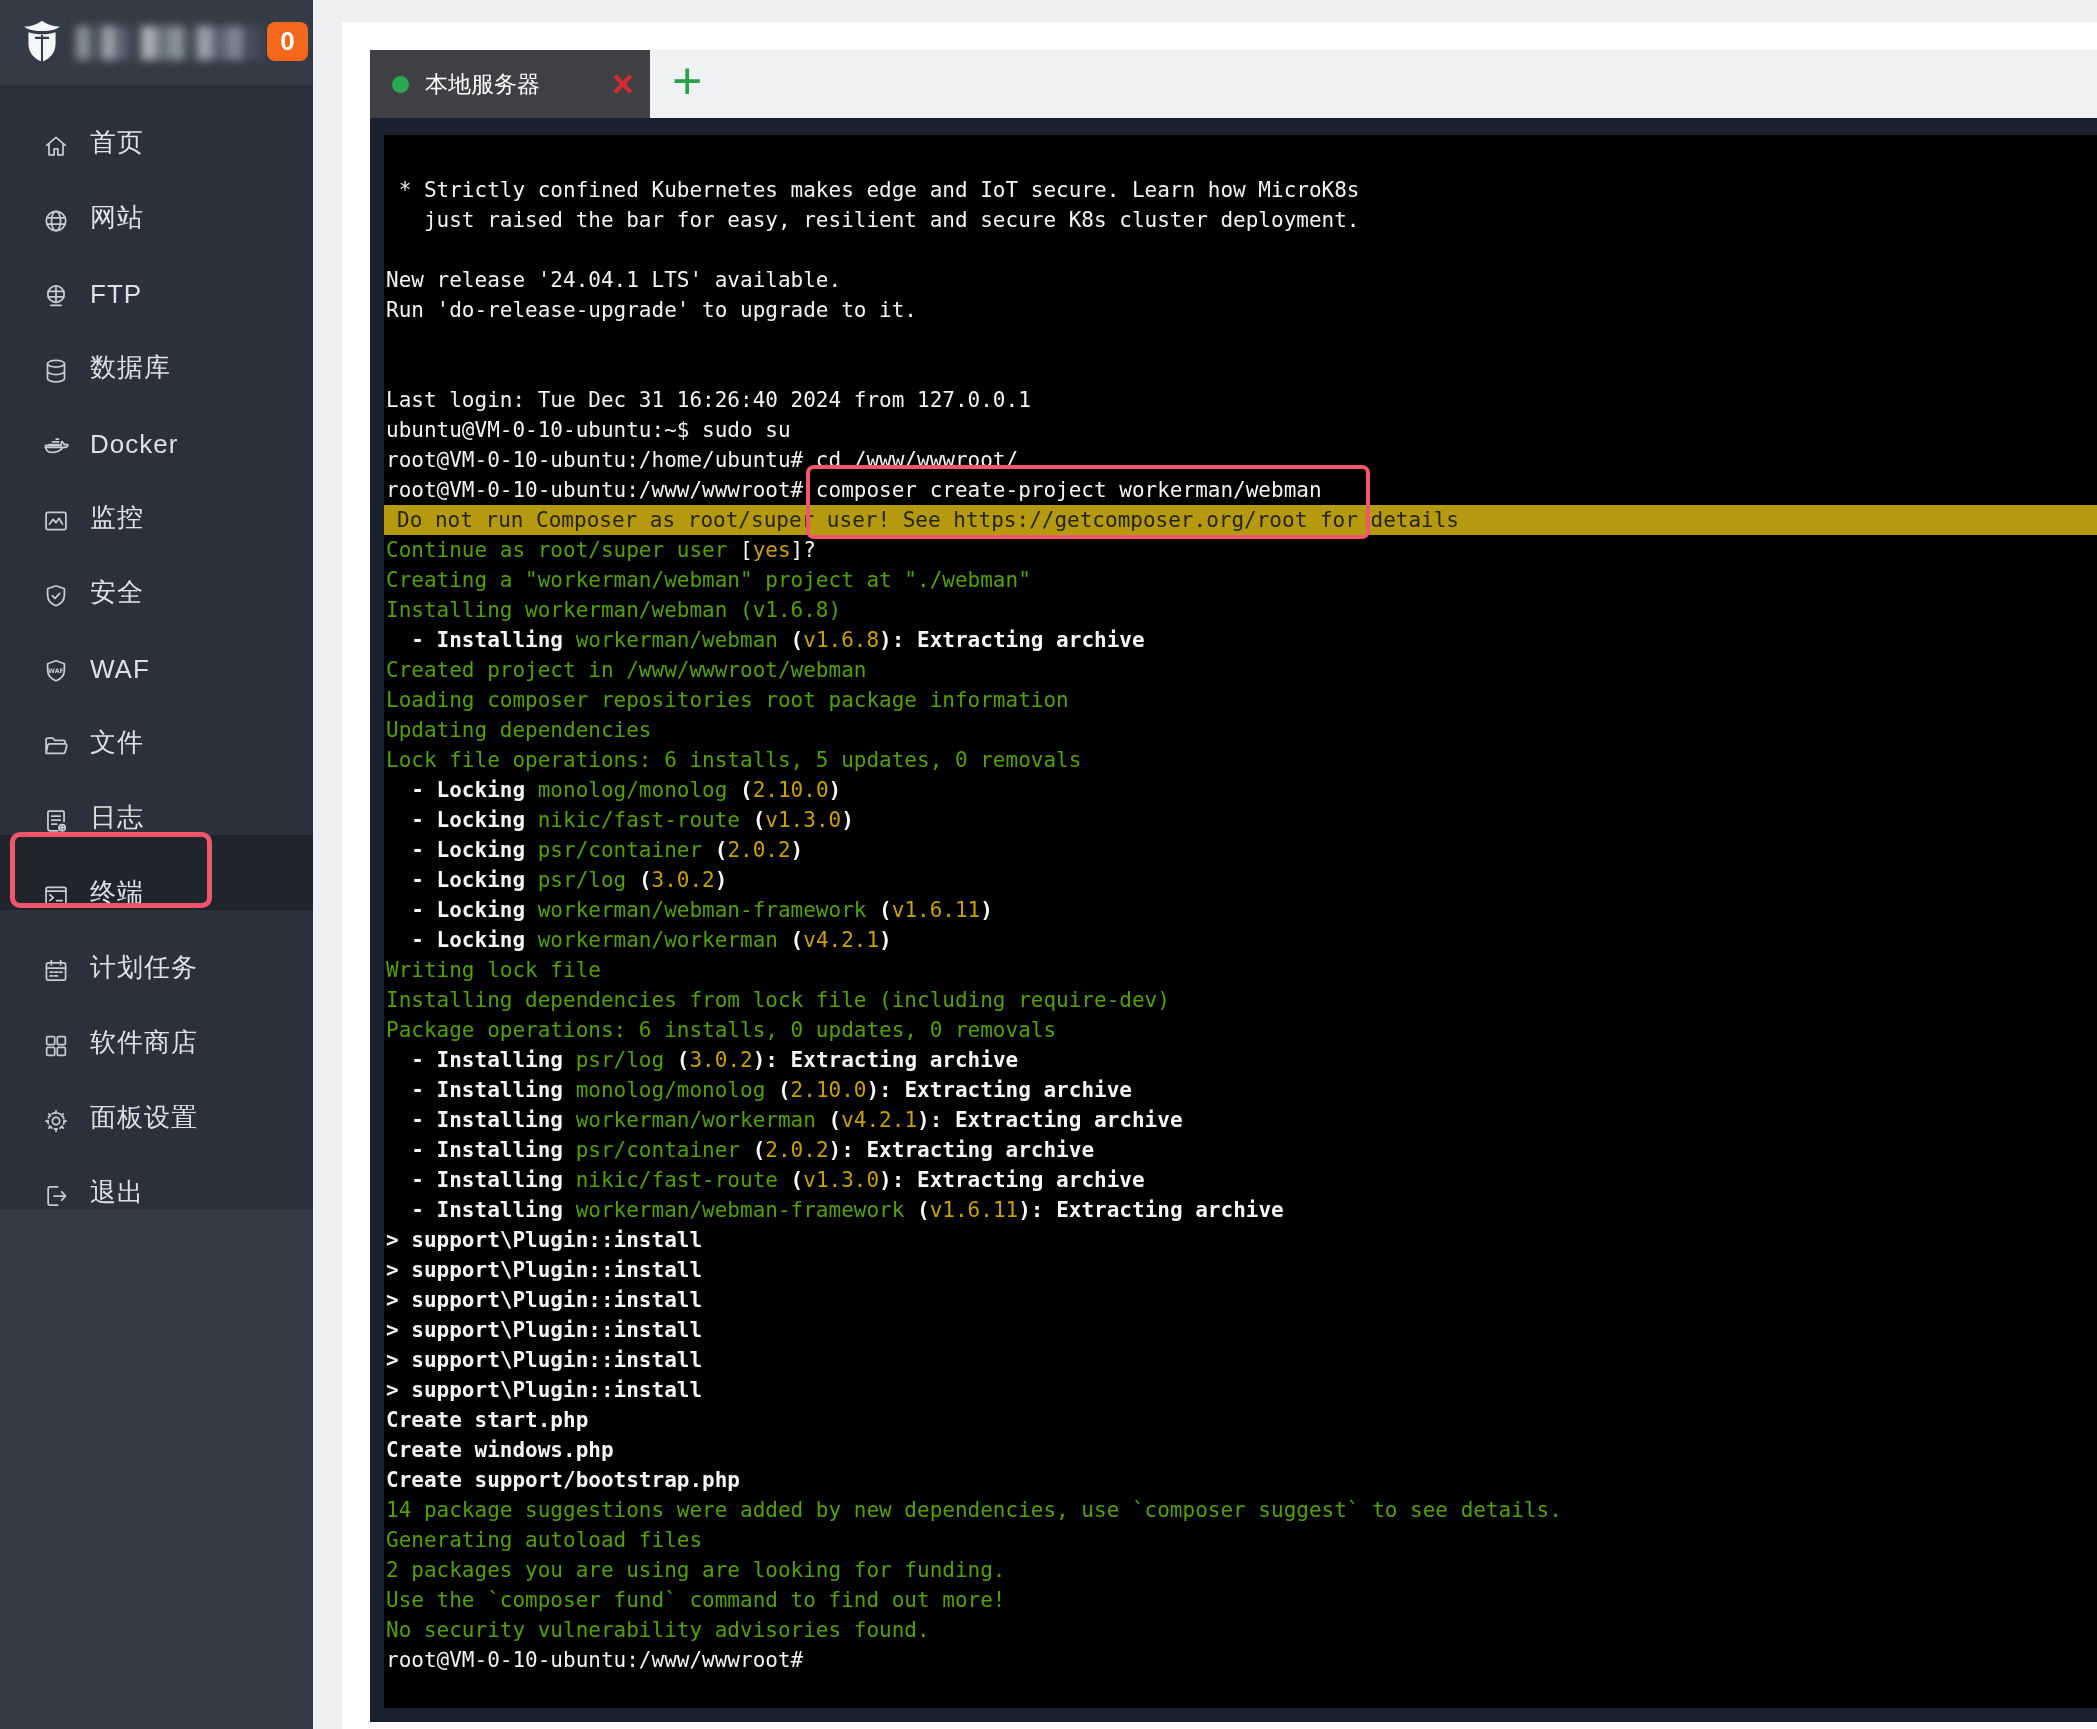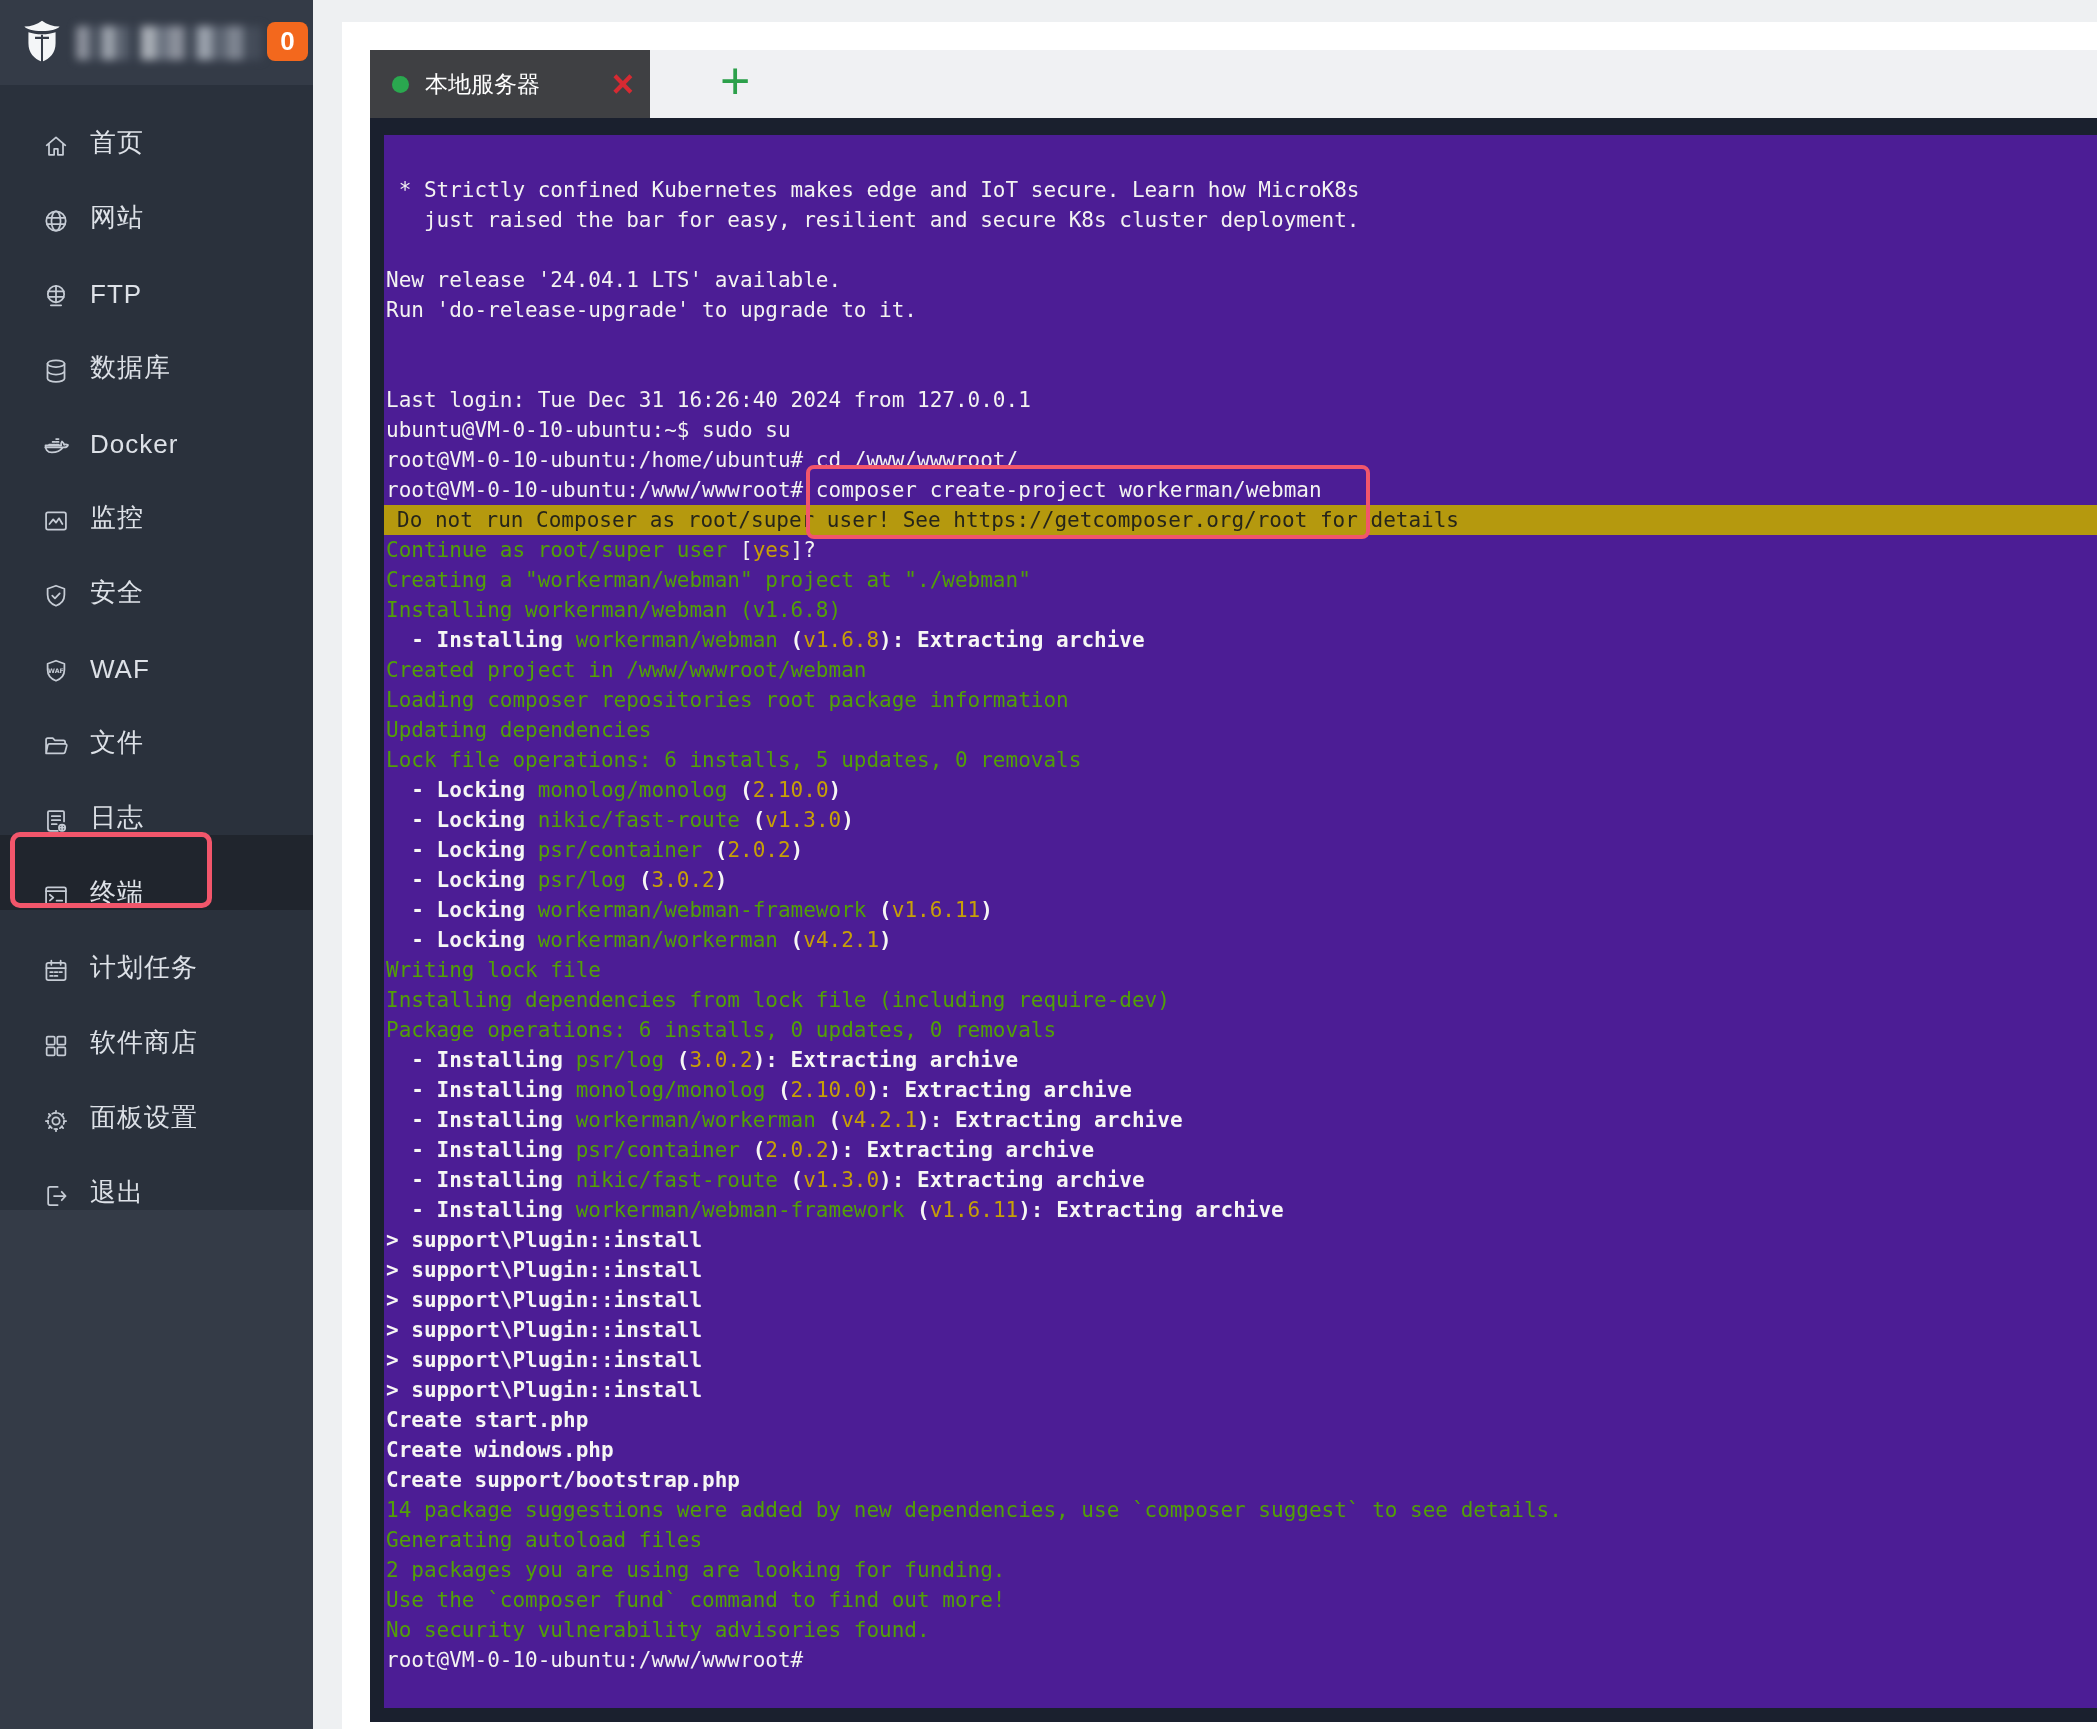--- a/index.html
+++ b/index.html
@@ -25,33 +25,33 @@
   .mi-icon{width:28px;height:28px;margin-left:42px;color:#c6ccd5;flex:0 0 auto;}
   .mi-icon svg{width:28px;height:28px;display:block;}
   .mi-label{margin-left:20px;font-size:26px;color:#dde1e7;letter-spacing:1px;}
   #sidebar-annotation{position:absolute;left:10px;top:832px;width:192px;height:66px;
     border:5px solid #f2566b;border-radius:10px;pointer-events:none;}
 
   
   #main{position:absolute;left:313px;top:0;right:0;bottom:0;background:#eef0f2;}
   #card{position:absolute;left:29px;top:22px;right:0;bottom:0;background:#ffffff;}
   #tabbar{position:absolute;left:28px;top:28px;right:0;height:68px;background:#f0f1f3;
-    display:flex;align-items:center;gap:48px;}
+    display:flex;align-items:center;}
   #tab-active{width:280px;height:68px;background:#3f4043;display:flex;align-items:center;
     position:relative;cursor:pointer;}
   #tab-dot{width:17px;height:17px;border-radius:50%;background:#2aa84f;margin-left:22px;flex:0 0 auto;}
   #tab-label{color:#ffffff;font-size:23px;margin-left:16px;}
   #tab-close{position:absolute;right:16px;top:0;height:68px;display:flex;align-items:center;
     color:#d62a32;font-size:38px;font-weight:bold;cursor:pointer;line-height:1;}
   #tab-add{margin-left:22px;color:#2ca04a;font-size:52px;font-weight:200;cursor:pointer;
     line-height:1;padding-bottom:6px;}
 
   
   #term-frame{position:absolute;left:28px;top:96px;right:0;height:1604px;background:#1a202e;}
-  #term{position:absolute;left:14px;top:17px;right:0;bottom:14px;background:#4c1d95;
+  #term{position:absolute;left:14px;top:17px;right:0;bottom:14px;background:#000000;
     font-family:"DejaVu Sans Mono","Liberation Mono",monospace;font-size:21px;line-height:30px;}
   #term-lines{position:absolute;left:2px;top:40px;right:0;}
   .tl{height:30px;white-space:pre;}
   .tl span{white-space:pre;}
   .seg-w{color:#f3f3f1;}
   .seg-W{color:#f6f6f4;font-weight:bold;}
   .seg-g{color:#52a006;}
   .seg-y{color:#c7a007;}
   .tl.band{background:#b5990e;margin-left:-2px;padding-left:13px;}
   .seg-warn{color:#26251a;}

